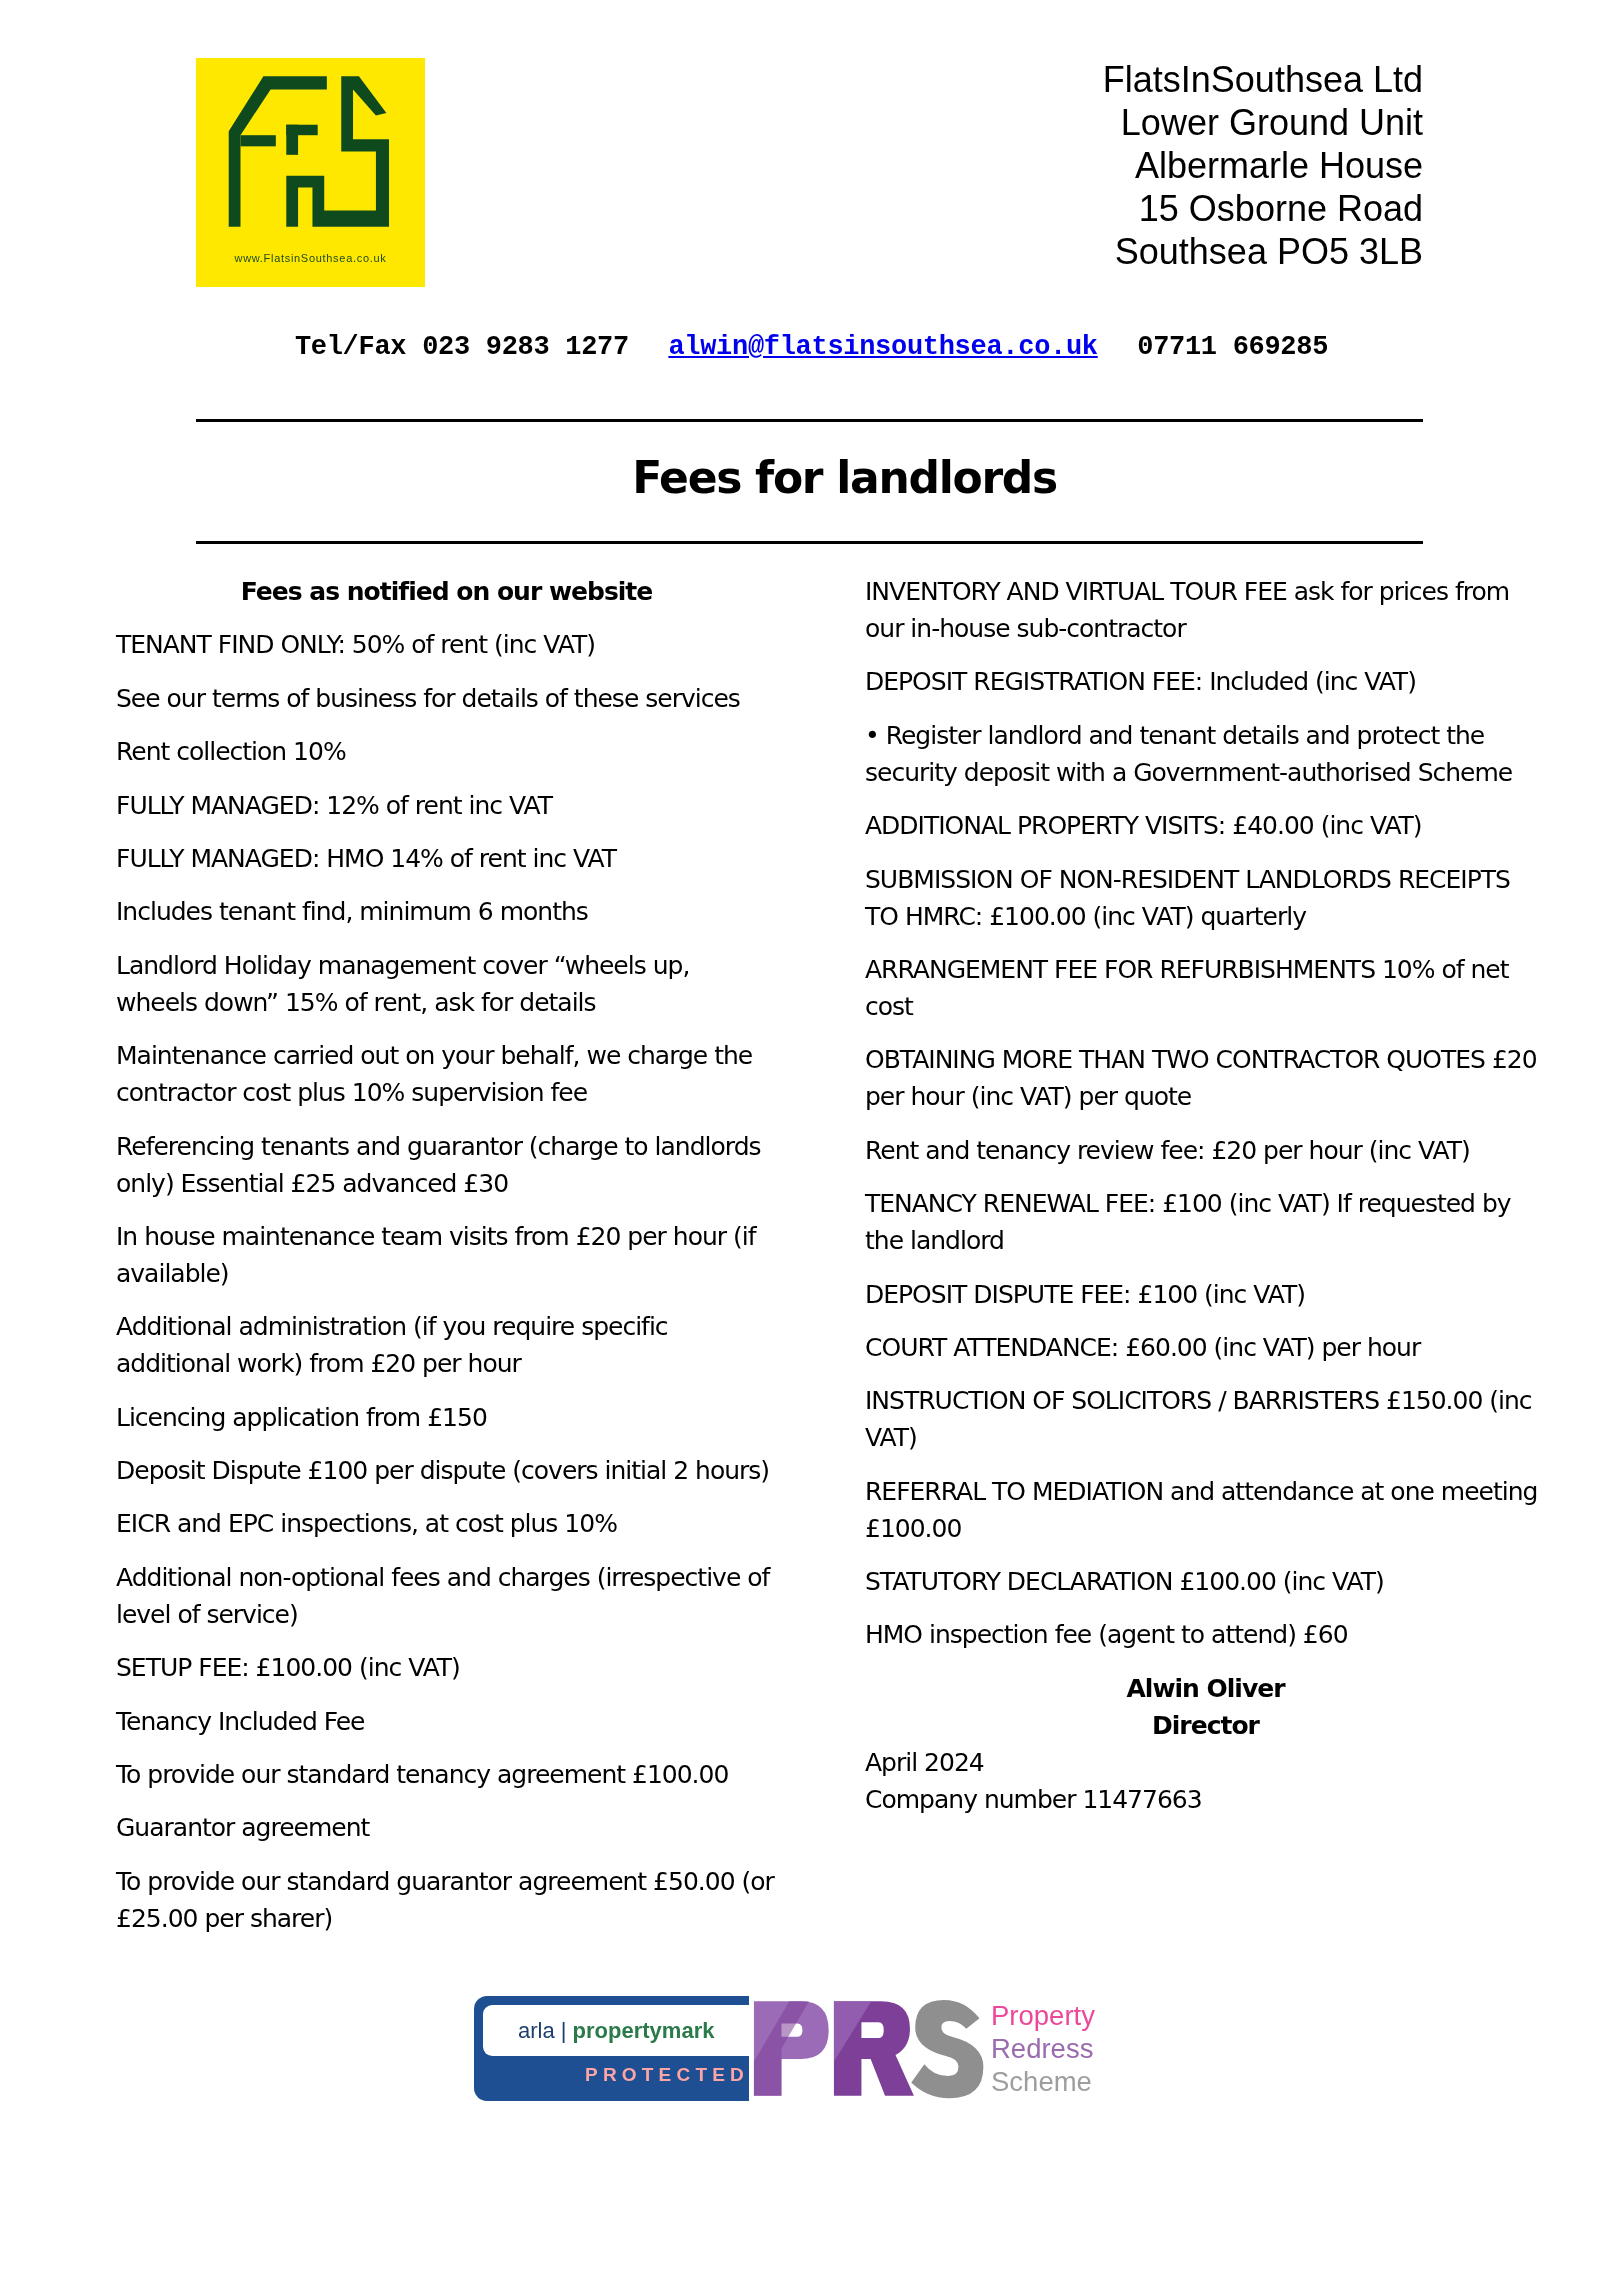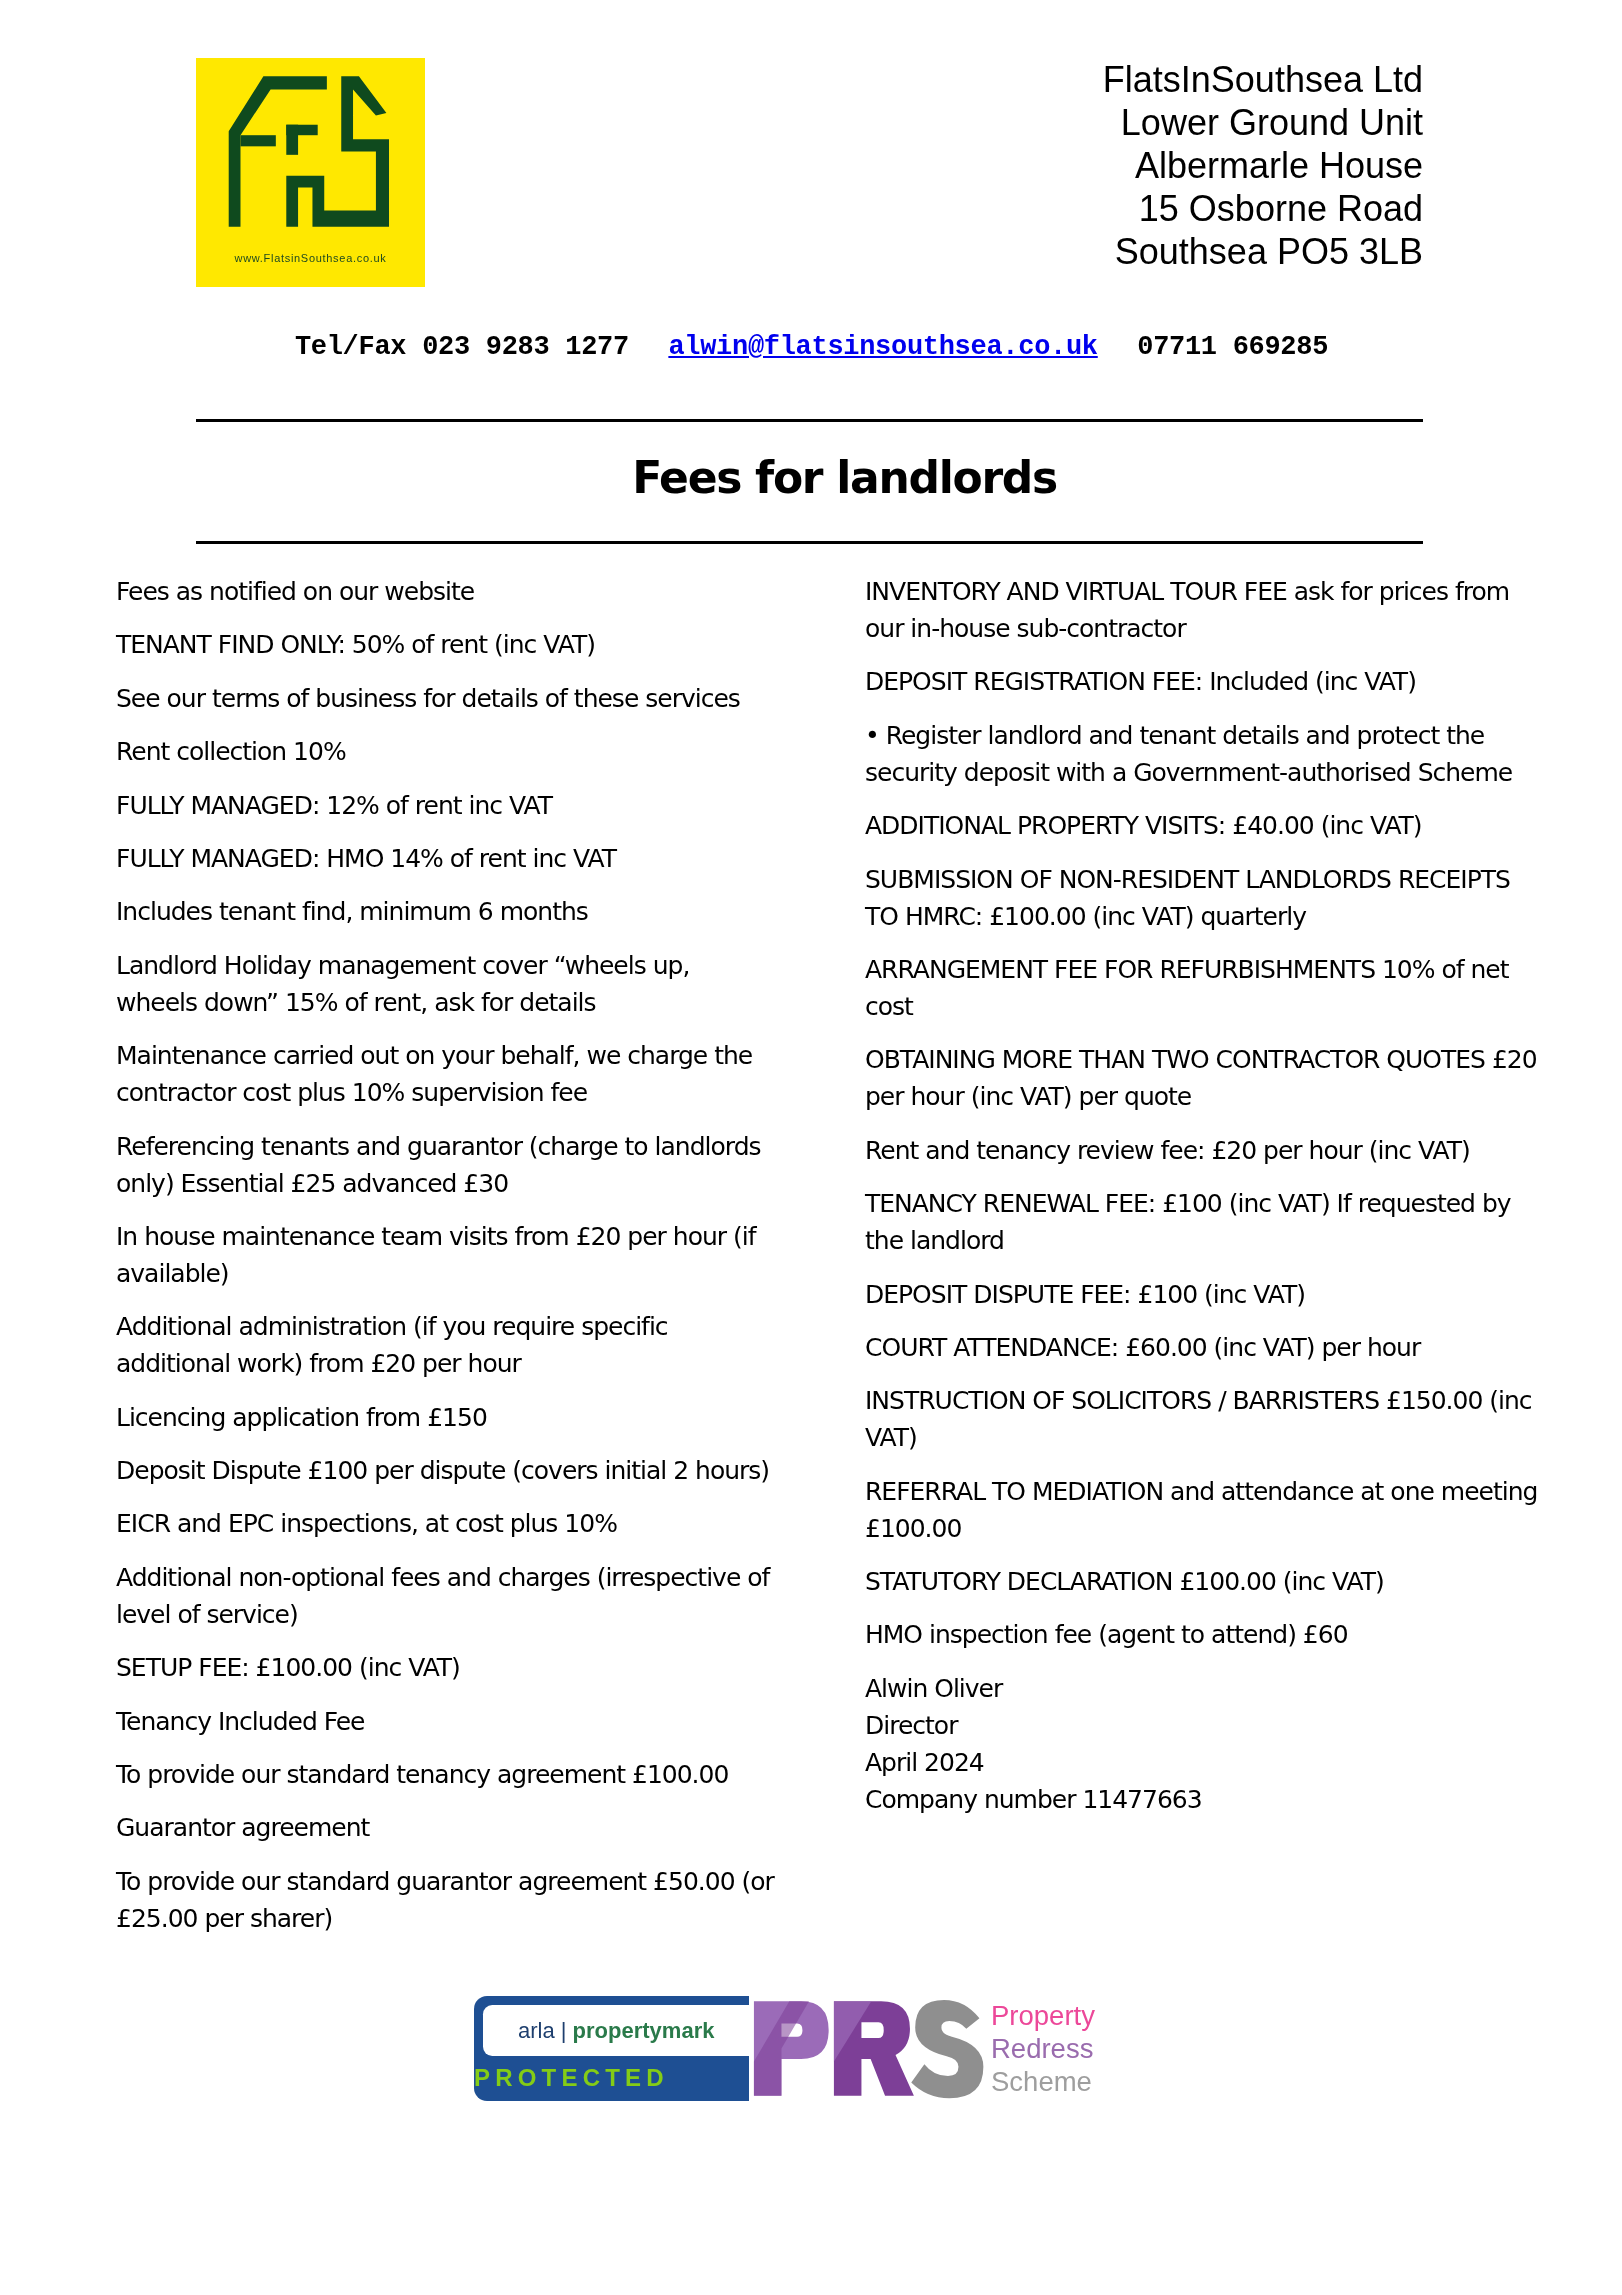--- a/index.html
+++ b/index.html
@@ -19,30 +19,30 @@
     .rule { position: absolute; left: 196px; width: 1227px; height: 3.3px; background: #000; }
     .rule.top { top: 419px; }
     .rule.bottom { top: 541px; }
 
     .title { position: absolute; left: 0; width: 1623px; top: 452px; text-align: center; font-family: "DejaVu Sans", sans-serif; font-weight: bold; font-size: 44px; letter-spacing: -1.3px; padding-left: 33px; }
 
     .col { position: absolute; top: 573px; font-family: "DejaVu Sans", sans-serif; font-size: 25px; line-height: 37px; letter-spacing: -1px; }
     .col.left { left: 116px; width: 661px; }
     .col.right { left: 865px; width: 681px; }
     .col p { margin: 0 0 16.4px 0; }
-    .col p.bold { font-weight: normal; }
+    .col p.bold { font-weight: bold; text-align: center; }
     .sig p { margin: 0; }
     .sig .bold { font-weight: bold; }
 
     .badges { position: absolute; left: 474px; top: 1996px; height: 105px; }
     .arla { position: absolute; left: 0; top: 0; width: 275px; height: 105px; background: #1e4f93; border-radius: 13px 0 0 13px; }
     .arla-inner { position: absolute; left: 9.2px; top: 9.2px; width: 266px; height: 51px; background: #fff; border-radius: 9.2px 0 0 9.2px; text-align: center; line-height: 51px; font-size: 22px; }
     .arla-inner .a1 { color: #1e3f6e; }
     .arla-inner .a2 { color: #2a7a4a; font-weight: bold; }
-    .arla-prot { position: absolute; left: 0; width: 100%; top: 68px; text-align: left; color: #84cc16; font-weight: bold; font-size: 24px; letter-spacing: 5.2px; }
+    .arla-prot { position: absolute; left: 0; width: 100%; top: 68px; text-align: right; color: #fca5a5; font-weight: bold; font-size: 19px; letter-spacing: 5.2px; }
     .prs { position: absolute; left: 276px; top: 0; width: 236px; height: 105px; }
     .prs-text { position: absolute; left: 517px; top: 2.6px; font-size: 27.5px; line-height: 33px; }
     .prs-text .p1 { color: #ec4899; }
     .prs-text .p2 { color: #9a6cae; }
     .prs-text .p3 { color: #9e9e9e; }
   </style>
 </head>
 <body>
 
 <div class="logo">

